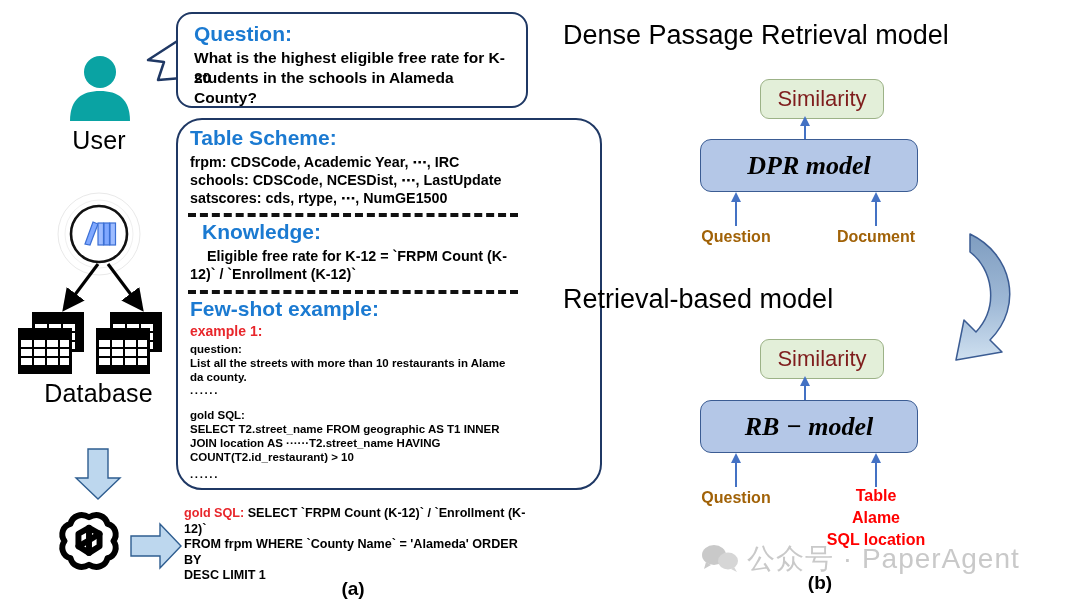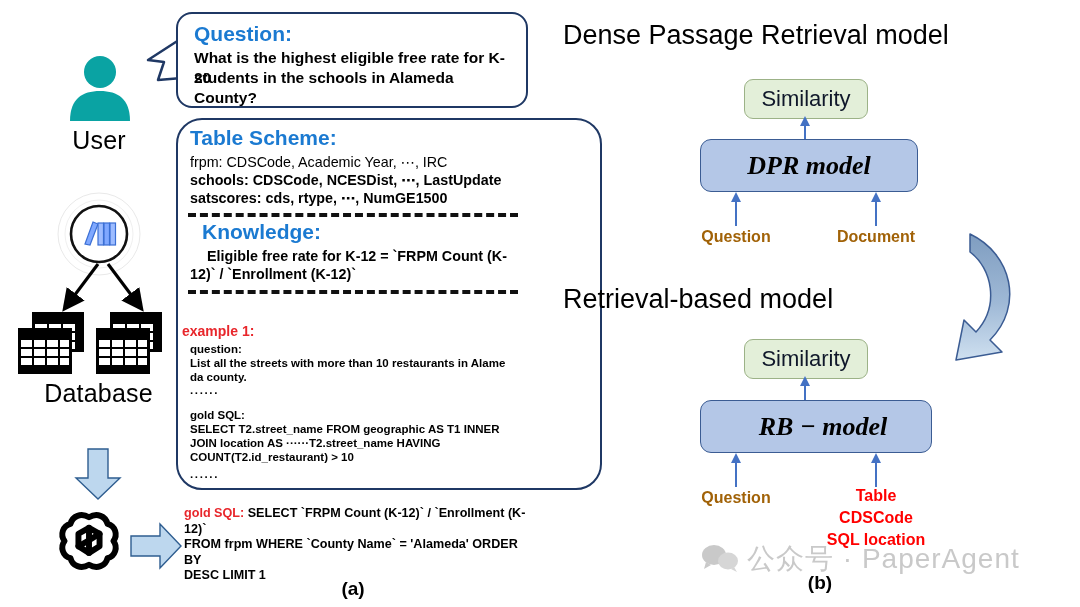--- a/index.html
+++ b/index.html
@@ -36,21 +36,21 @@
   #caption-a{left:176px;top:578px;width:354px;text-align:center;
              font-weight:bold;font-size:19px;}
 
   
   .panel-title{font-size:27px;font-weight:400;letter-spacing:0px;}
   #dpr-title{left:563px;top:20px;}
   #rb-title{left:563px;top:284px;}
 
   .simbox{background:#e3efd9;border:1.6px solid #9cb287;border-radius:9px;
      display:flex;align-items:center;justify-content:center;
-     font-size:22px;color:#0f172a;}
+     font-size:22px;color:#7f1d1d;margin-left:16px;}
   .modelbox{background:#b4c7e7;border:1.8px solid #3b5c93;border-radius:11px;
      display:flex;align-items:center;justify-content:center;
      font-size:26px;font-style:italic;font-weight:bold;
      font-family:"Liberation Serif","DejaVu Serif",serif;color:#000;}
 
   .io-label{font-size:16px;font-weight:bold;color:#a16207;text-align:center;}
   .io-label.red{color:#ff0000;line-height:20px;}
 
   #caption-b{left:790px;top:572px;width:60px;text-align:center;
              font-weight:bold;font-size:19px;}
@@ -177,33 +177,34 @@
 
 <div class="abs" id="question-bubble">
   <div class="abs bubble-head" style="left:16px;top:8px;">Question:</div>
   <div class="abs bubble-body" style="left:16px;top:34px;width:320px;">What is the highest eligible free rate for K-20</div>
   <div class="abs bubble-body" style="left:16px;top:54px;width:320px;">students in the schools in Alameda County?</div>
 </div>
 
 <div class="abs" id="prompt-box">
 
   <div class="abs bubble-head" style="left:12px;top:6px;">Table Scheme:</div>
-  <div class="abs" style="left:12px;top:33px;width:330px;font-size:14.3px;line-height:18.5px;font-weight:normal;">frpm: CDSCode, Academic Year, ⋯, IRC</div>
+  <div class="abs" style="left:12px;top:33px;width:330px;font-size:14.3px;line-height:18.5px;font-weight:bold;">frpm: CDSCode, Academic Year, ⋯, IRC</div>
   <div class="abs" style="left:12px;top:51px;width:330px;font-size:14.3px;line-height:18.5px;font-weight:bold;">schools: CDSCode, NCESDist, ⋯, LastUpdate</div>
   <div class="abs" style="left:12px;top:69px;width:330px;font-size:14.3px;line-height:18.5px;font-weight:bold;">satscores: cds, rtype, ⋯, NumGE1500</div>
 
   <div class="abs dashsep" style="left:10px;top:93px;width:330px;"></div>
 
   <div class="abs bubble-head" style="left:24px;top:100px;">Knowledge:</div>
   <div class="abs" style="left:12px;top:127px;width:334px;font-size:14.3px;line-height:18.5px;font-weight:bold;text-align:center;">Eligible free rate for K-12 = `FRPM Count (K-</div>
   <div class="abs" style="left:12px;top:145px;width:334px;font-size:14.3px;line-height:18.5px;font-weight:bold;">12)` / `Enrollment (K-12)`</div>
 
   <div class="abs dashsep" style="left:10px;top:170px;width:330px;"></div>
 
-  <div class="abs redlabel" style="left:4px;top:203px;font-size:14px;">example 1:</div>
+  <div class="abs bubble-head" style="left:12px;top:177px;">Few-shot example:</div>
+  <div class="abs redlabel" style="left:12px;top:203px;font-size:14px;">example 1:</div>
   <div class="abs tiny" style="left:12px;top:222px;">question:</div>
   <div class="abs tiny" style="left:12px;top:236px;width:332px;">List all the streets with more than 10 restaurants in Alame</div>
   <div class="abs tiny" style="left:12px;top:250px;width:332px;">da county.</div>
   <div class="abs tiny" style="left:12px;top:266px;letter-spacing:1px;">······</div>
   <div class="abs tiny" style="left:12px;top:288px;">gold SQL:</div>
   <div class="abs tiny" style="left:12px;top:302px;width:336px;">SELECT T2.street_name FROM geographic AS T1 INNER</div>
   <div class="abs tiny" style="left:12px;top:316px;width:336px;">JOIN location AS ······T2.street_name HAVING</div>
   <div class="abs tiny" style="left:12px;top:330px;width:336px;">COUNT(T2.id_restaurant) &gt; 10</div>
   <div class="abs tiny" style="left:12px;top:350px;letter-spacing:1px;">······</div>
 </div>
@@ -255,34 +256,34 @@
 <div class="abs panel-title" id="rb-title">Retrieval-based model</div>
 
 <div class="abs simbox" style="left:744px;top:339px;width:122px;height:38px;">
   <span>Similarity</span>
 </div>
 
 <svg class="abs" style="left:797px;top:374px;" width="16" height="36" viewBox="0 0 16 36">
   <path d="M8 2 L13 12 L9 12 L9 36 L7 36 L7 12 L3 12 Z" fill="#4472c4"></path>
 </svg>
 
-<div class="abs modelbox" style="left:700px;top:400px;width:216px;height:51px;padding-left:14px;">
+<div class="abs modelbox" style="left:700px;top:400px;width:216px;height:51px;">
   <span>RB − model</span>
 </div>
 
 <svg class="abs" style="left:728px;top:451px;" width="16" height="36" viewBox="0 0 16 36">
   <path d="M8 2 L13 12 L9 12 L9 36 L7 36 L7 12 L3 12 Z" fill="#4472c4"></path>
 </svg>
 <svg class="abs" style="left:868px;top:451px;" width="16" height="36" viewBox="0 0 16 36">
   <path d="M8 2 L13 12 L9 12 L9 36 L7 36 L7 12 L3 12 Z" fill="#4472c4"></path>
 </svg>
 
 <div class="abs io-label" style="left:686px;top:489px;width:100px;">Question</div>
 <div class="abs io-label red" style="left:826px;top:486px;width:100px;">Table</div>
-<div class="abs io-label red" style="left:826px;top:508px;width:100px;">CDSCode</div>
+<div class="abs io-label red" style="left:826px;top:508px;width:100px;">Alame</div>
 <div class="abs io-label red" style="left:810px;top:530px;width:132px;">SQL location</div>
 
 <div class="abs" id="caption-b">(b)</div>
 
 <div class="abs" id="watermark">
   <svg width="40" height="30" viewBox="0 0 40 30">
     <ellipse cx="14" cy="11" rx="12" ry="10" fill="#c9c9c9"></ellipse>
     <path d="M6 18 L4 25 L11 21 Z" fill="#c9c9c9"></path>
     <ellipse cx="28" cy="17" rx="10" ry="8.5" fill="#d6d6d6"></ellipse>
     <path d="M34 23 L37 28 L31 25 Z" fill="#d6d6d6"></path>

